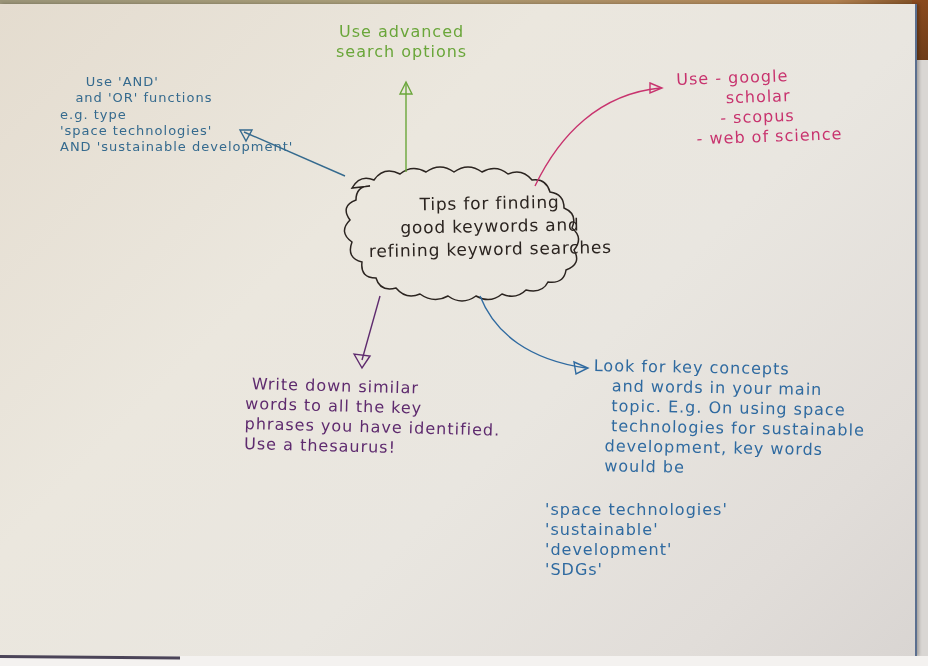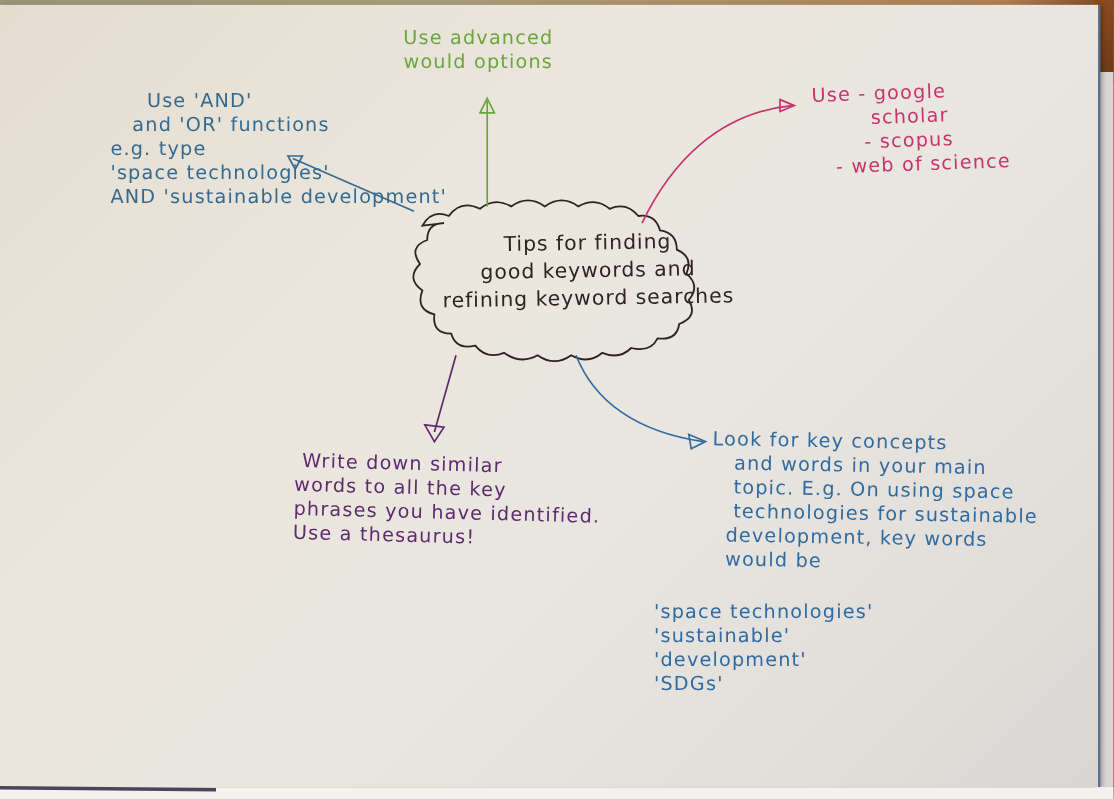--- a/index.html
+++ b/index.html
@@ -42,21 +42,21 @@
     letter-spacing: 1px;
     transform-origin: left top;
   }
   .center-title {
     position: absolute; left: 345px; top: 188px; width: 290px;
     text-align: center; white-space: pre-line;
     color: #2b2420; font-size: 17px; line-height: 1.35; letter-spacing: 0.8px;
     transform: rotate(-1deg);
   }
   .n-green  { left: 336px; top: 18px;  color: #6aa63a; font-size: 16px; text-align: center; }
-  .n-and    { left: 60px;  top: 70px;  color: #356a8e; font-size: 16px; margin-left: 32px; }
+  .n-and    { left: 60px;  top: 70px;  color: #356a8e; font-size: 13px; }
   .n-google { left: 676px; top: 66px;  color: #c8336e; font-size: 16px; transform: rotate(-2deg); }
   .n-similar{ left: 246px; top: 370px; color: #5e2a6e; font-size: 16px; transform: rotate(1.5deg); }
   .n-look   { left: 594px; top: 352px; color: #2f6aa0; font-size: 16px; transform: rotate(1deg); }
   .n-kw     { left: 545px; top: 496px; color: #2f6aa0; font-size: 16px; }
 </style>
 </head>
 <body>
 
 <div class="desk-top"></div>
 <div class="desk-right"></div>
@@ -82,21 +82,21 @@
 
     <path d="M480,292 C495,330 530,356 586,364" fill="none" stroke="#2f6aa0" stroke-width="1.4"></path>
     <path d="M574,358 L588,364 L576,370 Z" fill="none" stroke="#2f6aa0" stroke-width="1.4"></path>
   </svg>
 
   <div class="center-title">Tips for finding
 good keywords and
 refining keyword searches</div>
 
   <pre class="note n-green">Use advanced
-would options</pre>
+search options</pre>
   <pre class="note n-google">Use - google
         scholar
        - scopus
    - web of science</pre>
   <pre class="note n-and">     Use 'AND'
    and 'OR' functions
 e.g. type
 'space technologies'
 AND 'sustainable development'</pre>
   <pre class="note n-similar"> Write down similar

